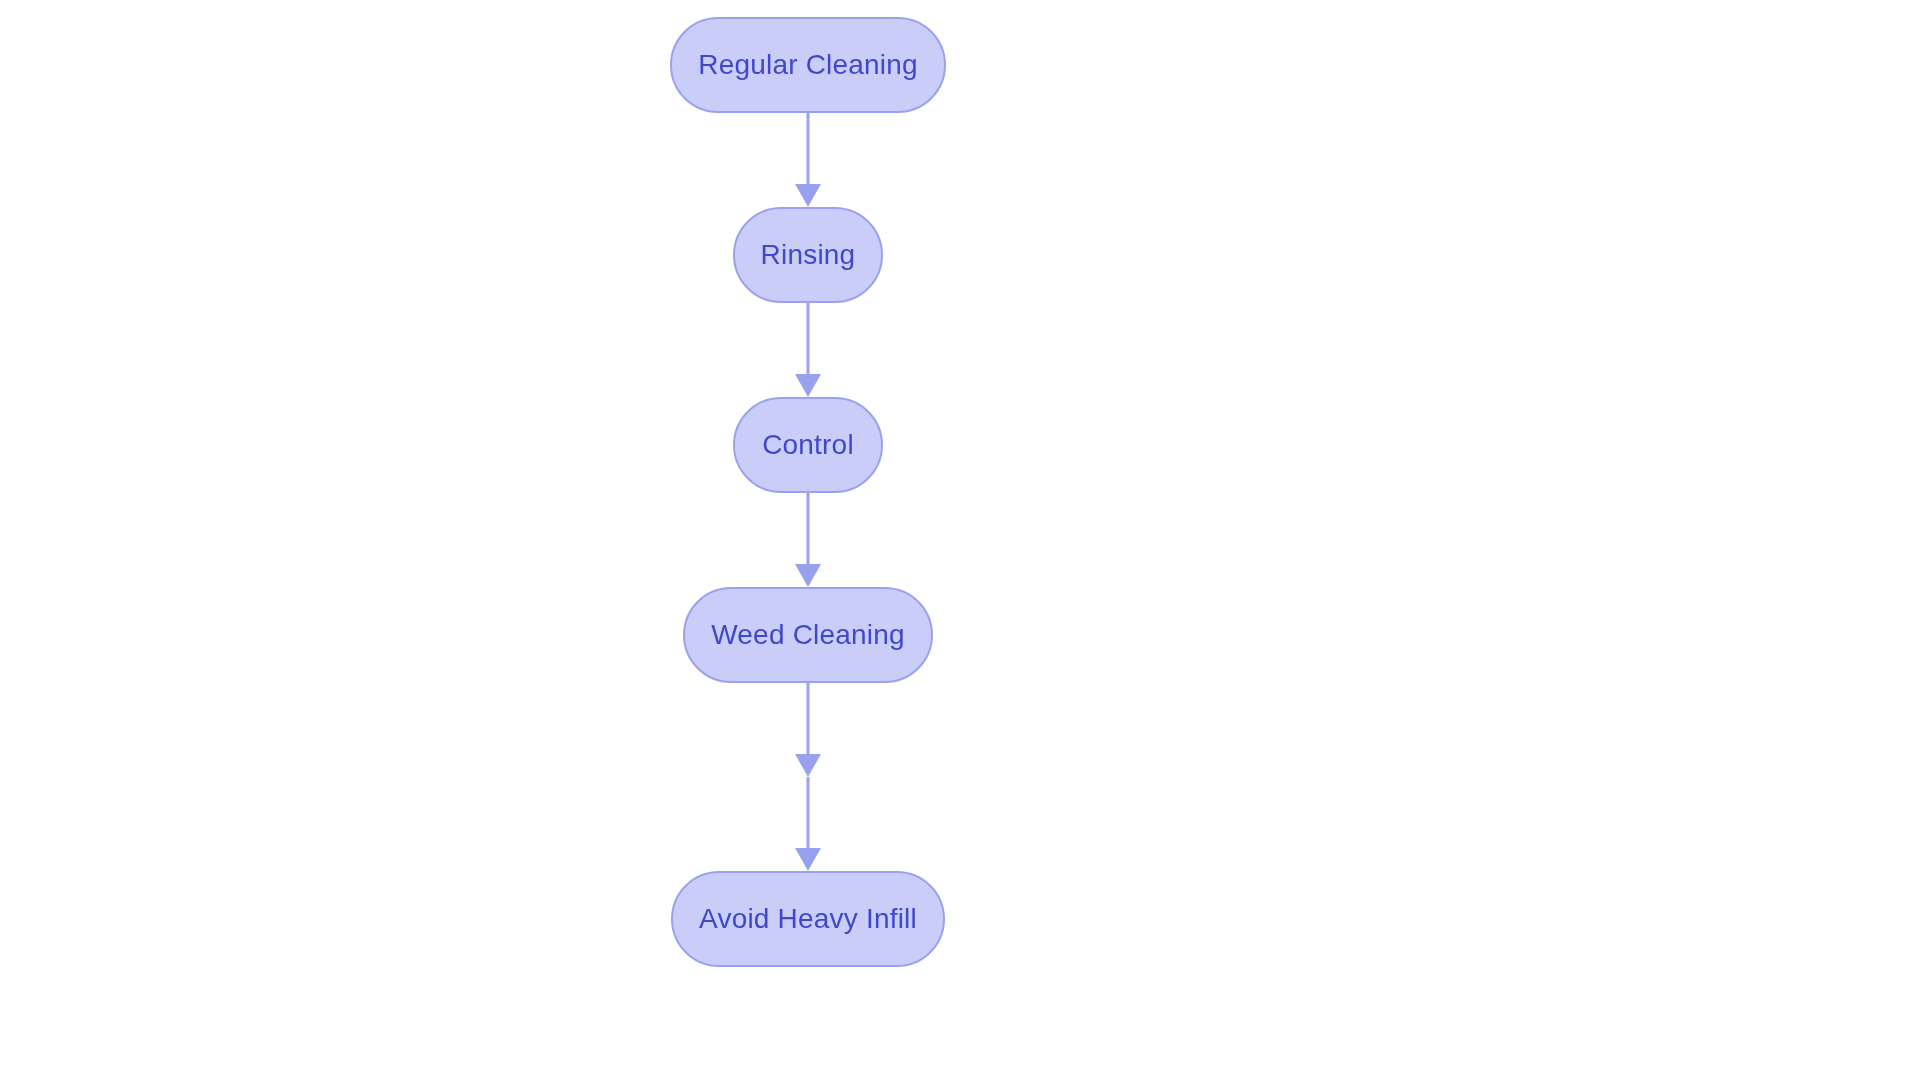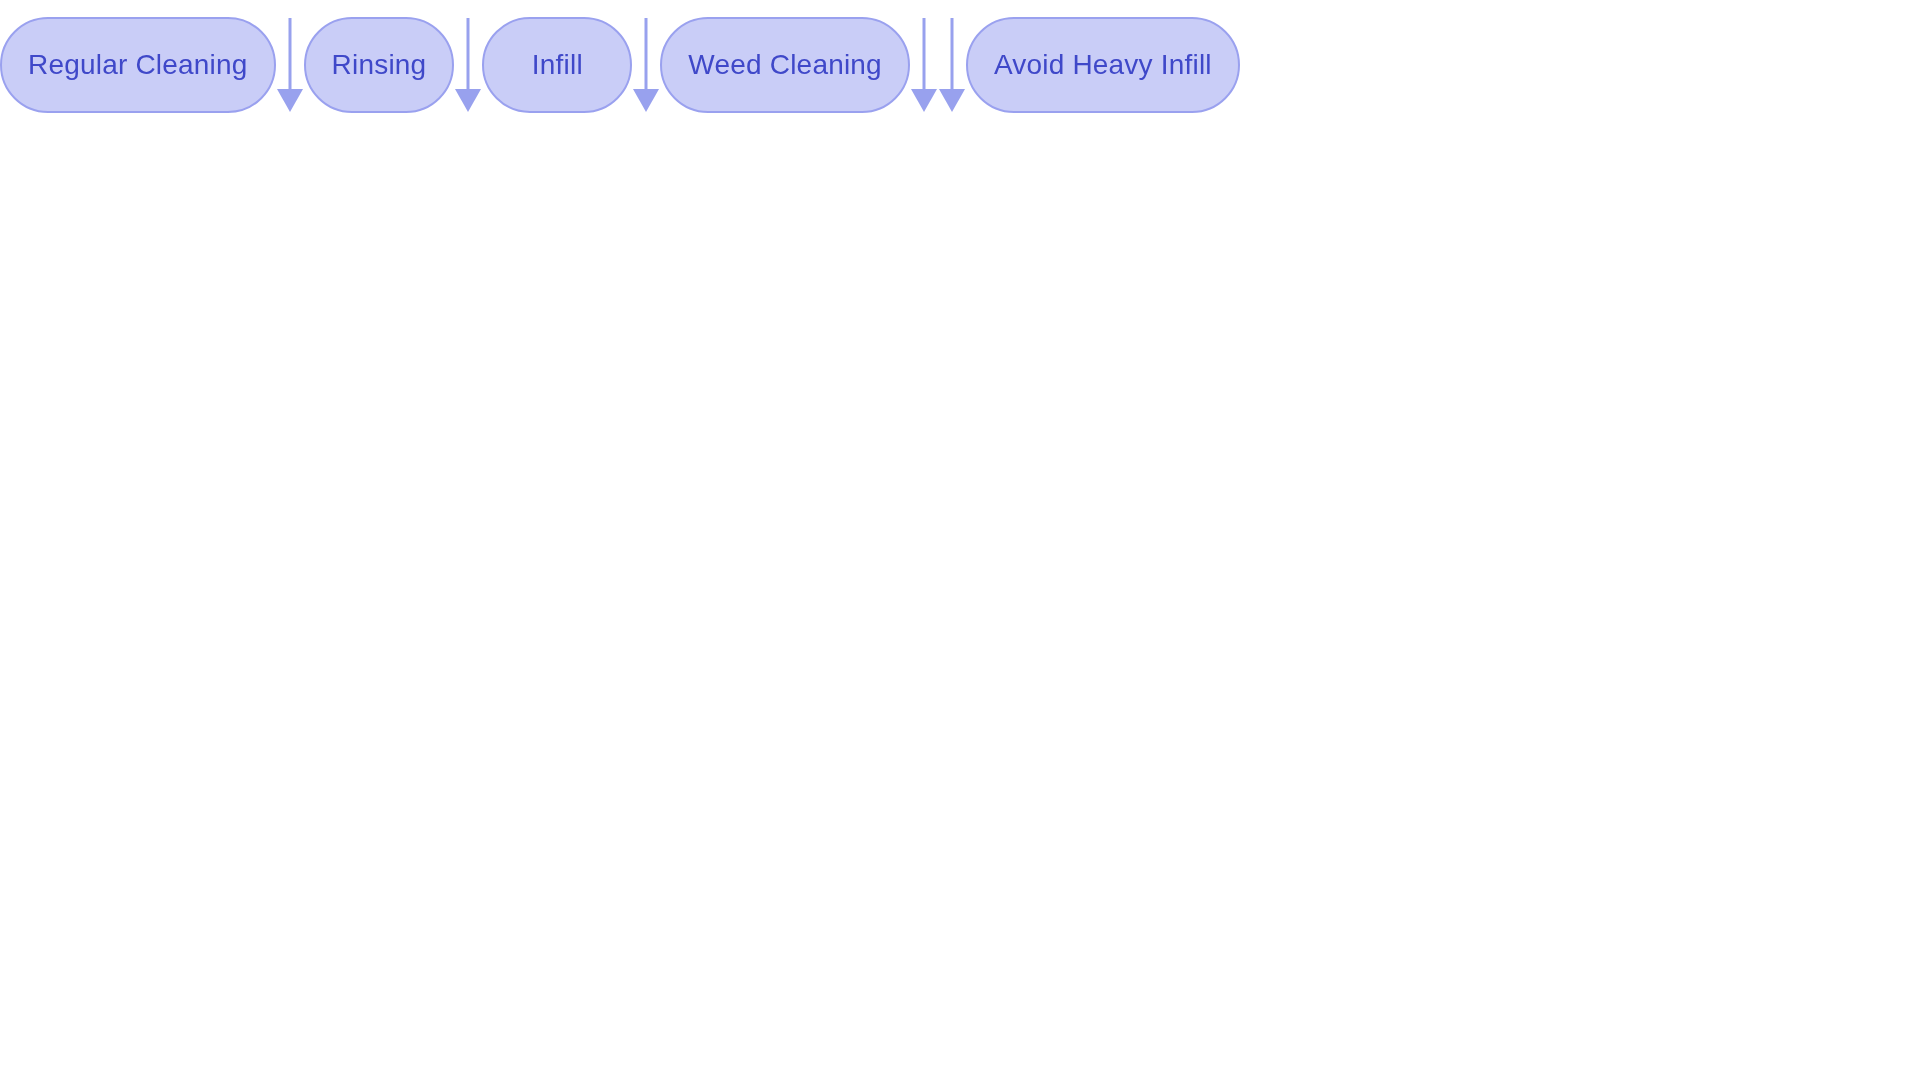--- a/index.html
+++ b/index.html
@@ -22,21 +22,21 @@
     width: 1920px;
     height: 1083px;
     background: var(--bg);
   }
   .flow {
     position: absolute;
     left: 0;
     top: 17px;
     width: 1616px;
     display: flex;
-    flex-direction: row;
+    flex-direction: column;
     align-items: center;
   }
   .node {
     height: 96px;
     padding: 0 26px;
     min-width: 150px;
     border-radius: 48px;
     background: var(--node-fill);
     border: 2px solid var(--node-border);
     display: flex;
@@ -97,21 +97,21 @@
     <div class="node">
       <span class="node-label">Rinsing</span>
     </div>
 
     <div class="connector">
       <div class="connector-line"></div>
       <div class="connector-head"></div>
     </div>
 
     <div class="node">
-      <span class="node-label">Infill</span>
+      <span class="node-label">Control</span>
     </div>
 
     <div class="connector">
       <div class="connector-line"></div>
       <div class="connector-head"></div>
     </div>
 
     <div class="node">
       <span class="node-label">Weed Cleaning</span>
     </div>

